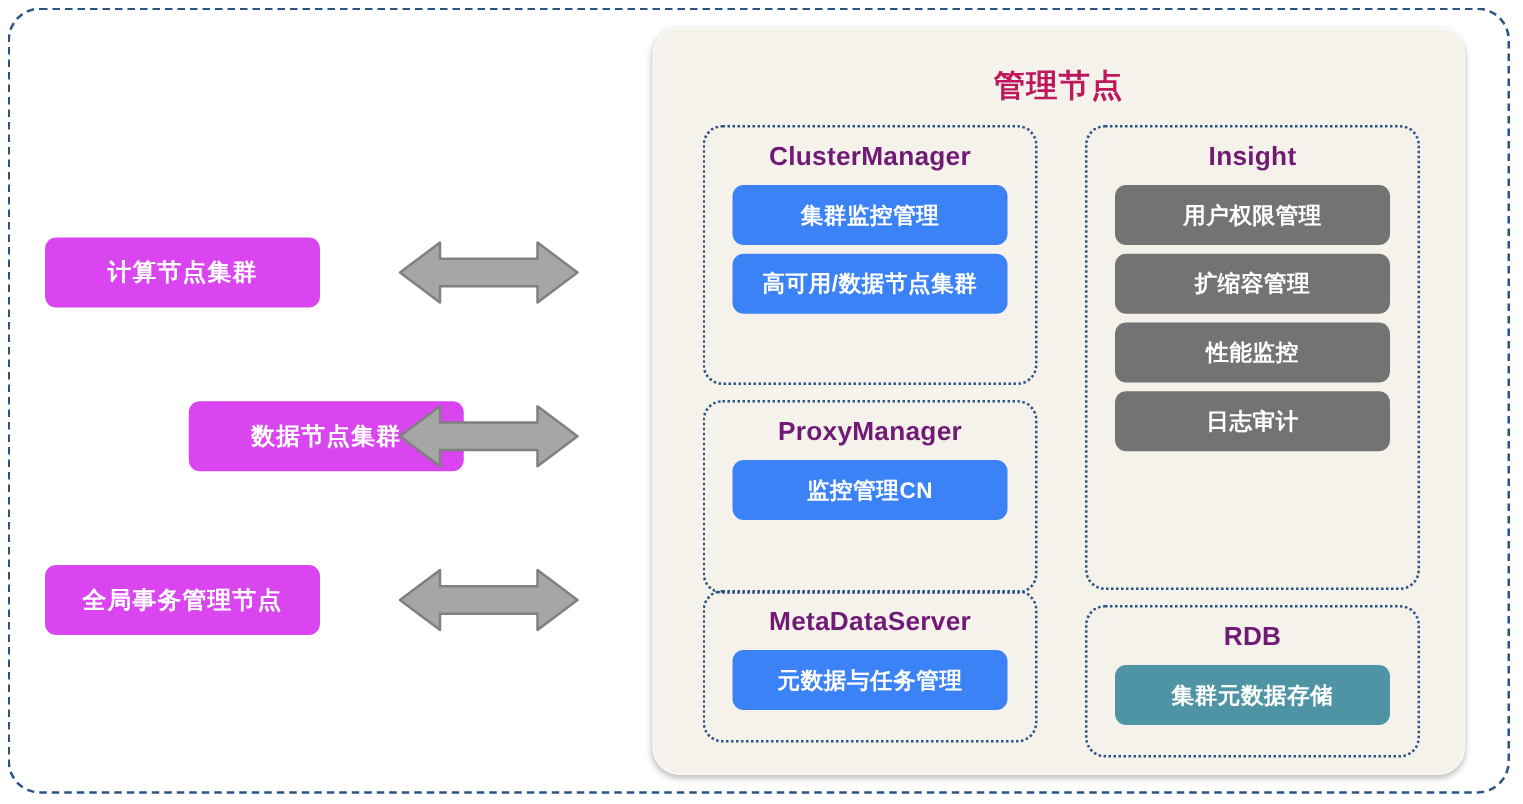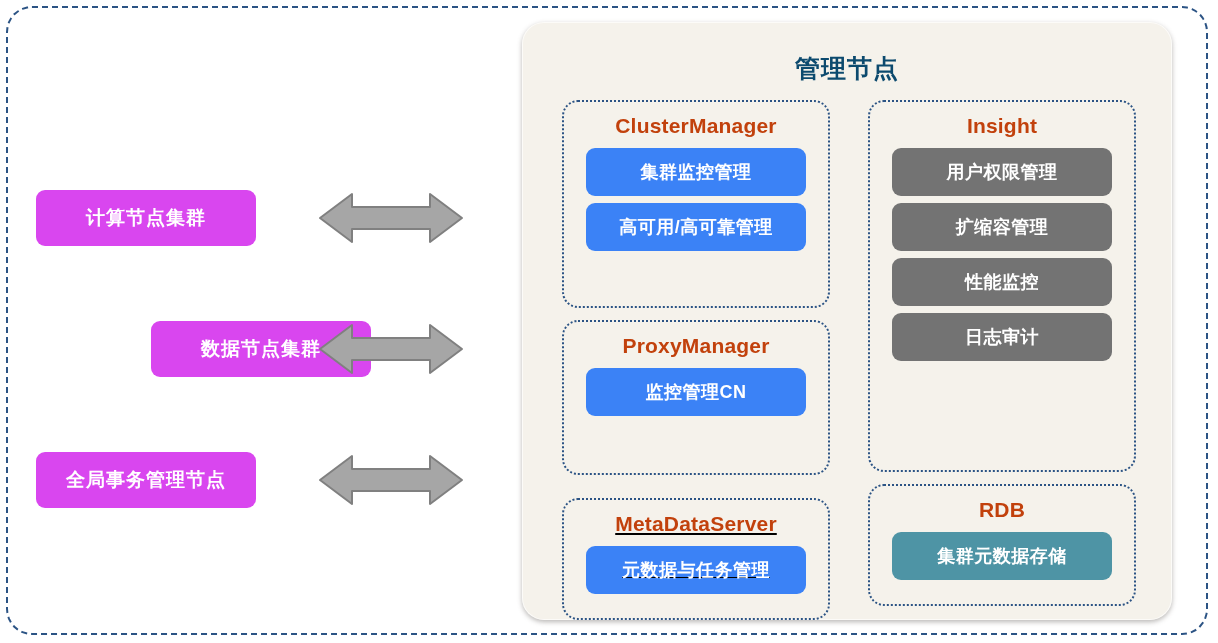--- a/index.html
+++ b/index.html
@@ -81,37 +81,37 @@
     box-sizing: border-box;
   }
   #mgmt-title {
     position: absolute;
     top: 30px;
     left: 0;
     width: 100%;
     text-align: center;
     font-size: 25px;
     font-weight: bold;
-    color: #0c4a6e;
+    color: #be185d;
     letter-spacing: 1px;
   }
 
   
   .group {
     position: absolute;
     box-sizing: border-box;
     border: 2px dotted #2B5384;
     border-radius: 16px;
     background: transparent;
   }
   .group-title {
     text-align: center;
     font-size: 21px;
     font-weight: bold;
-    color: #c2410c;
+    color: #701a75;
     margin-top: 12px;
     letter-spacing: 0.2px;
   }
   .item-list {
     margin: 10px 22px 0 22px;
     display: flex;
     flex-direction: column;
     gap: 7px;
   }
   .item {
@@ -126,21 +126,21 @@
     justify-content: center;
     box-sizing: border-box;
   }
   .item.tan   { background: #3b82f6; }
   .item.green { background: #737373; }
   .item.teal  { background: #4E94A5; }
 
   
   #group-clustermanager  { left: 40px;  top: 78px;  width: 268px; height: 208px; }
   #group-proxymanager    { left: 40px;  top: 298px; width: 268px; height: 155px; }
-  #group-metadataserver  { left: 40px;  top: 476px; width: 268px; height: 122px; text-decoration: underline; }
+  #group-metadataserver  { left: 40px;  top: 450px; width: 268px; height: 122px; }
   #group-insight         { left: 346px; top: 78px;  width: 268px; height: 372px; }
   #group-rdb             { left: 346px; top: 462px; width: 268px; height: 122px; }
 </style>
 </head>
 <body>
 
 <div id="outer-frame"></div>
 
 <div id="left-panel">
 
@@ -174,21 +174,21 @@
 </div>
 
 <div id="mgmt-container">
 
   <div id="mgmt-title">管理节点</div>
 
   <div class="group" id="group-clustermanager">
     <div class="group-title">ClusterManager</div>
     <div class="item-list">
       <div class="item tan">集群监控管理</div>
-      <div class="item tan">高可用/高可靠管理</div>
+      <div class="item tan">高可用/数据节点集群</div>
     </div>
   </div>
 
   <div class="group" id="group-proxymanager">
     <div class="group-title">ProxyManager</div>
     <div class="item-list">
       <div class="item tan">监控管理CN</div>
     </div>
   </div>
 

